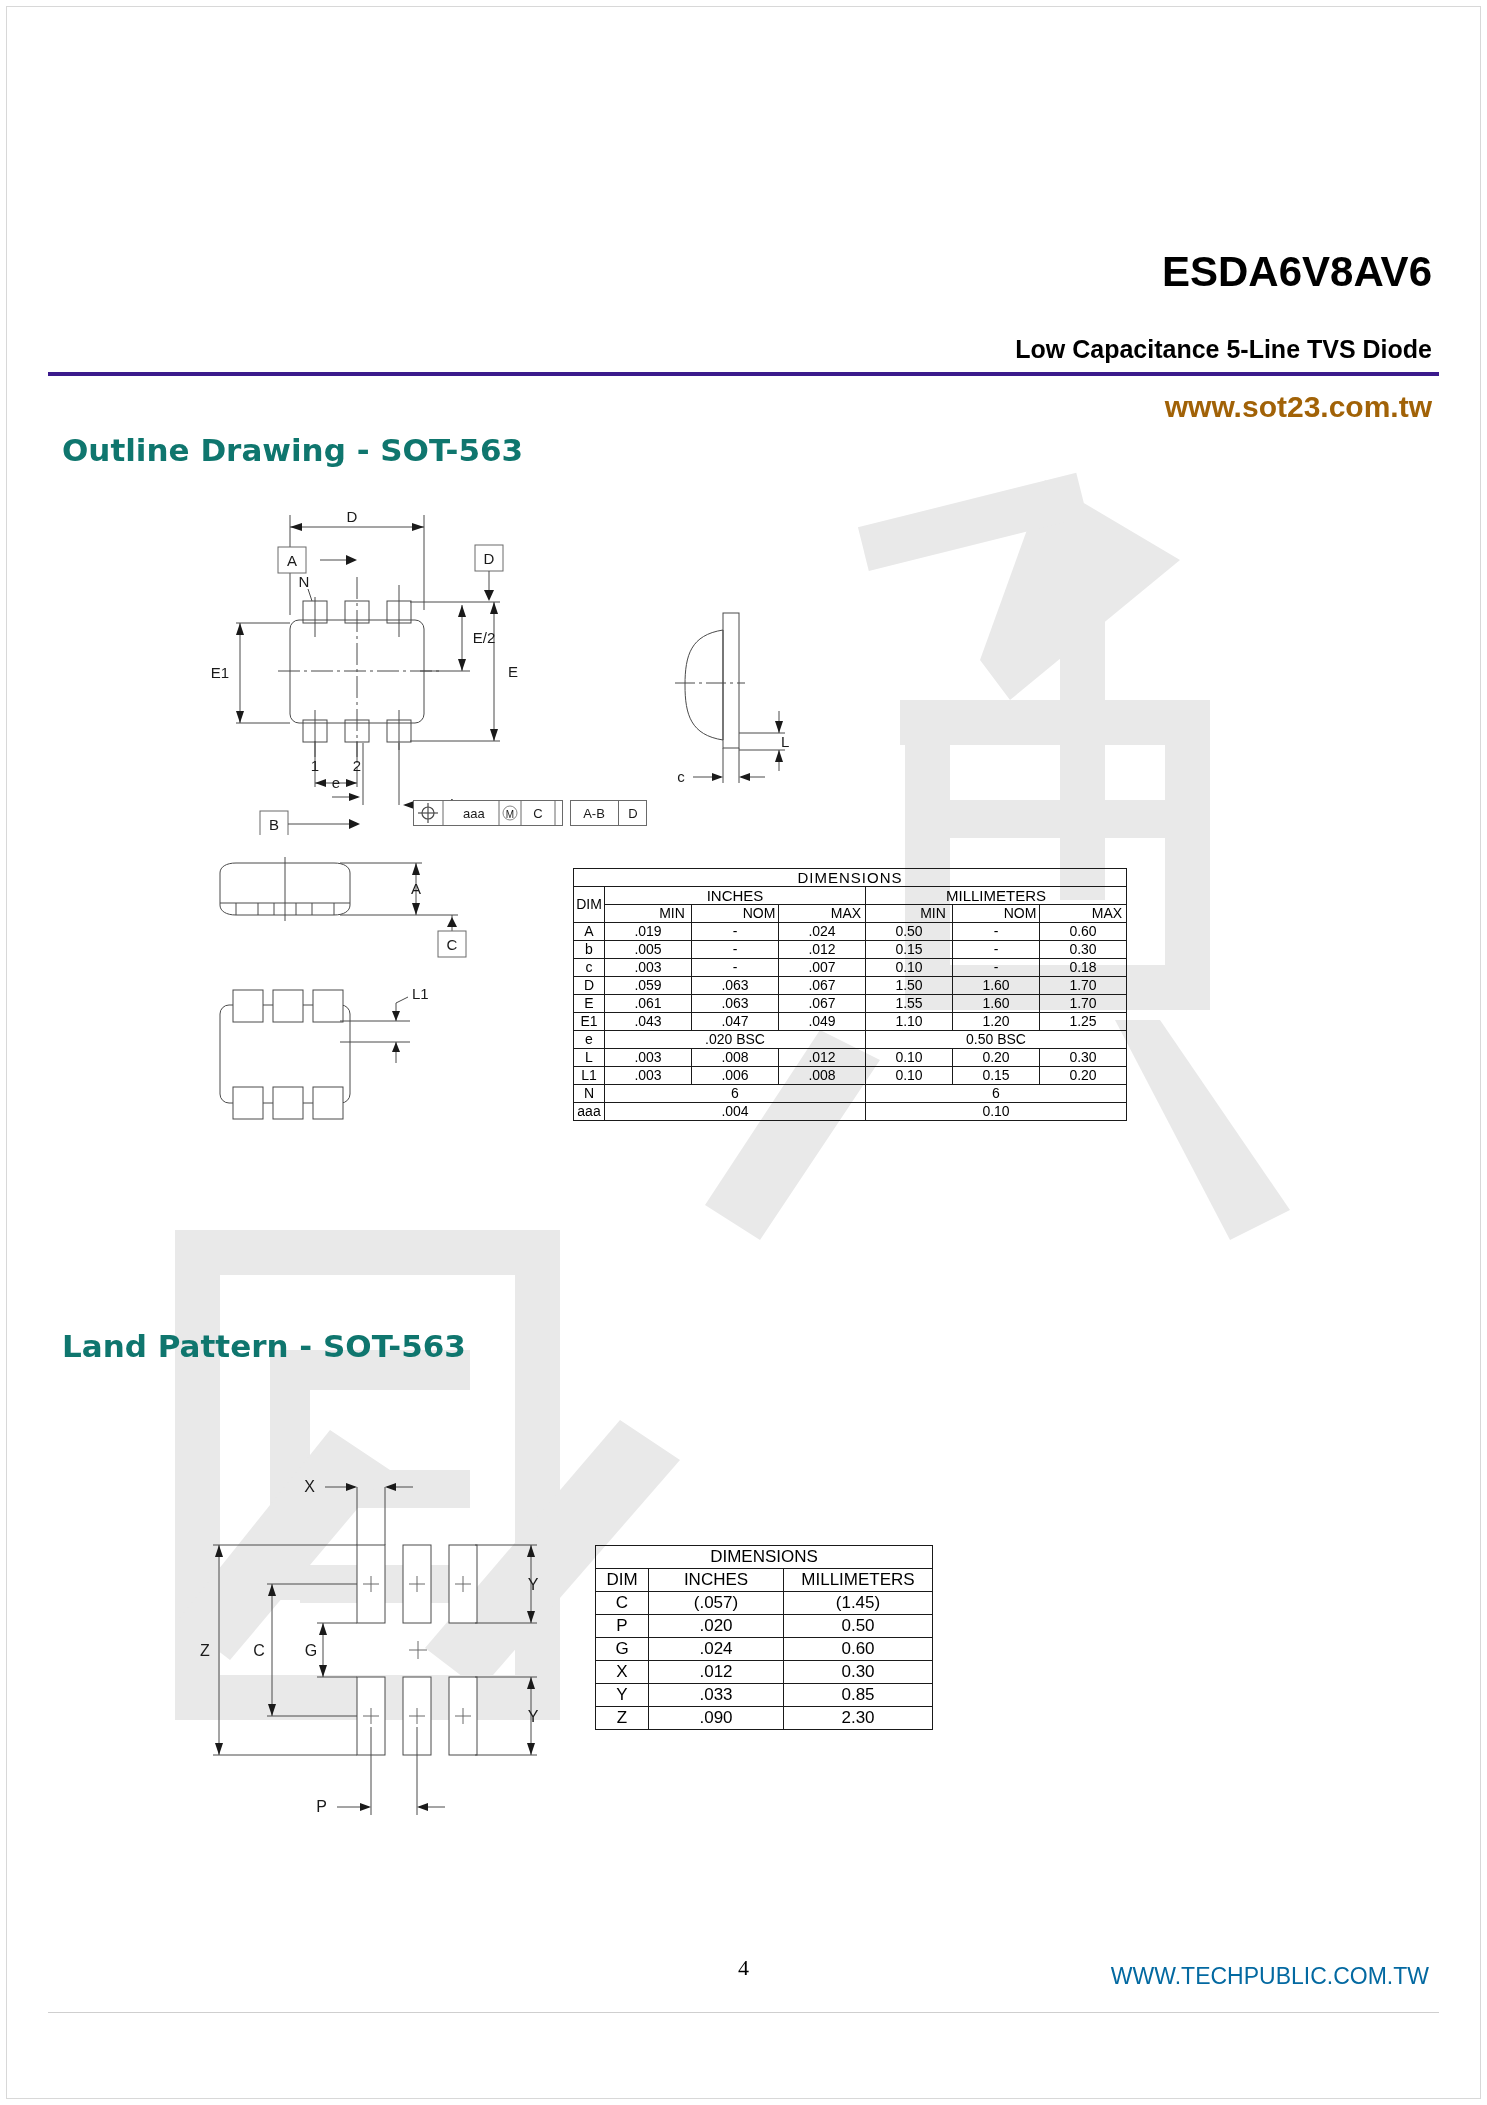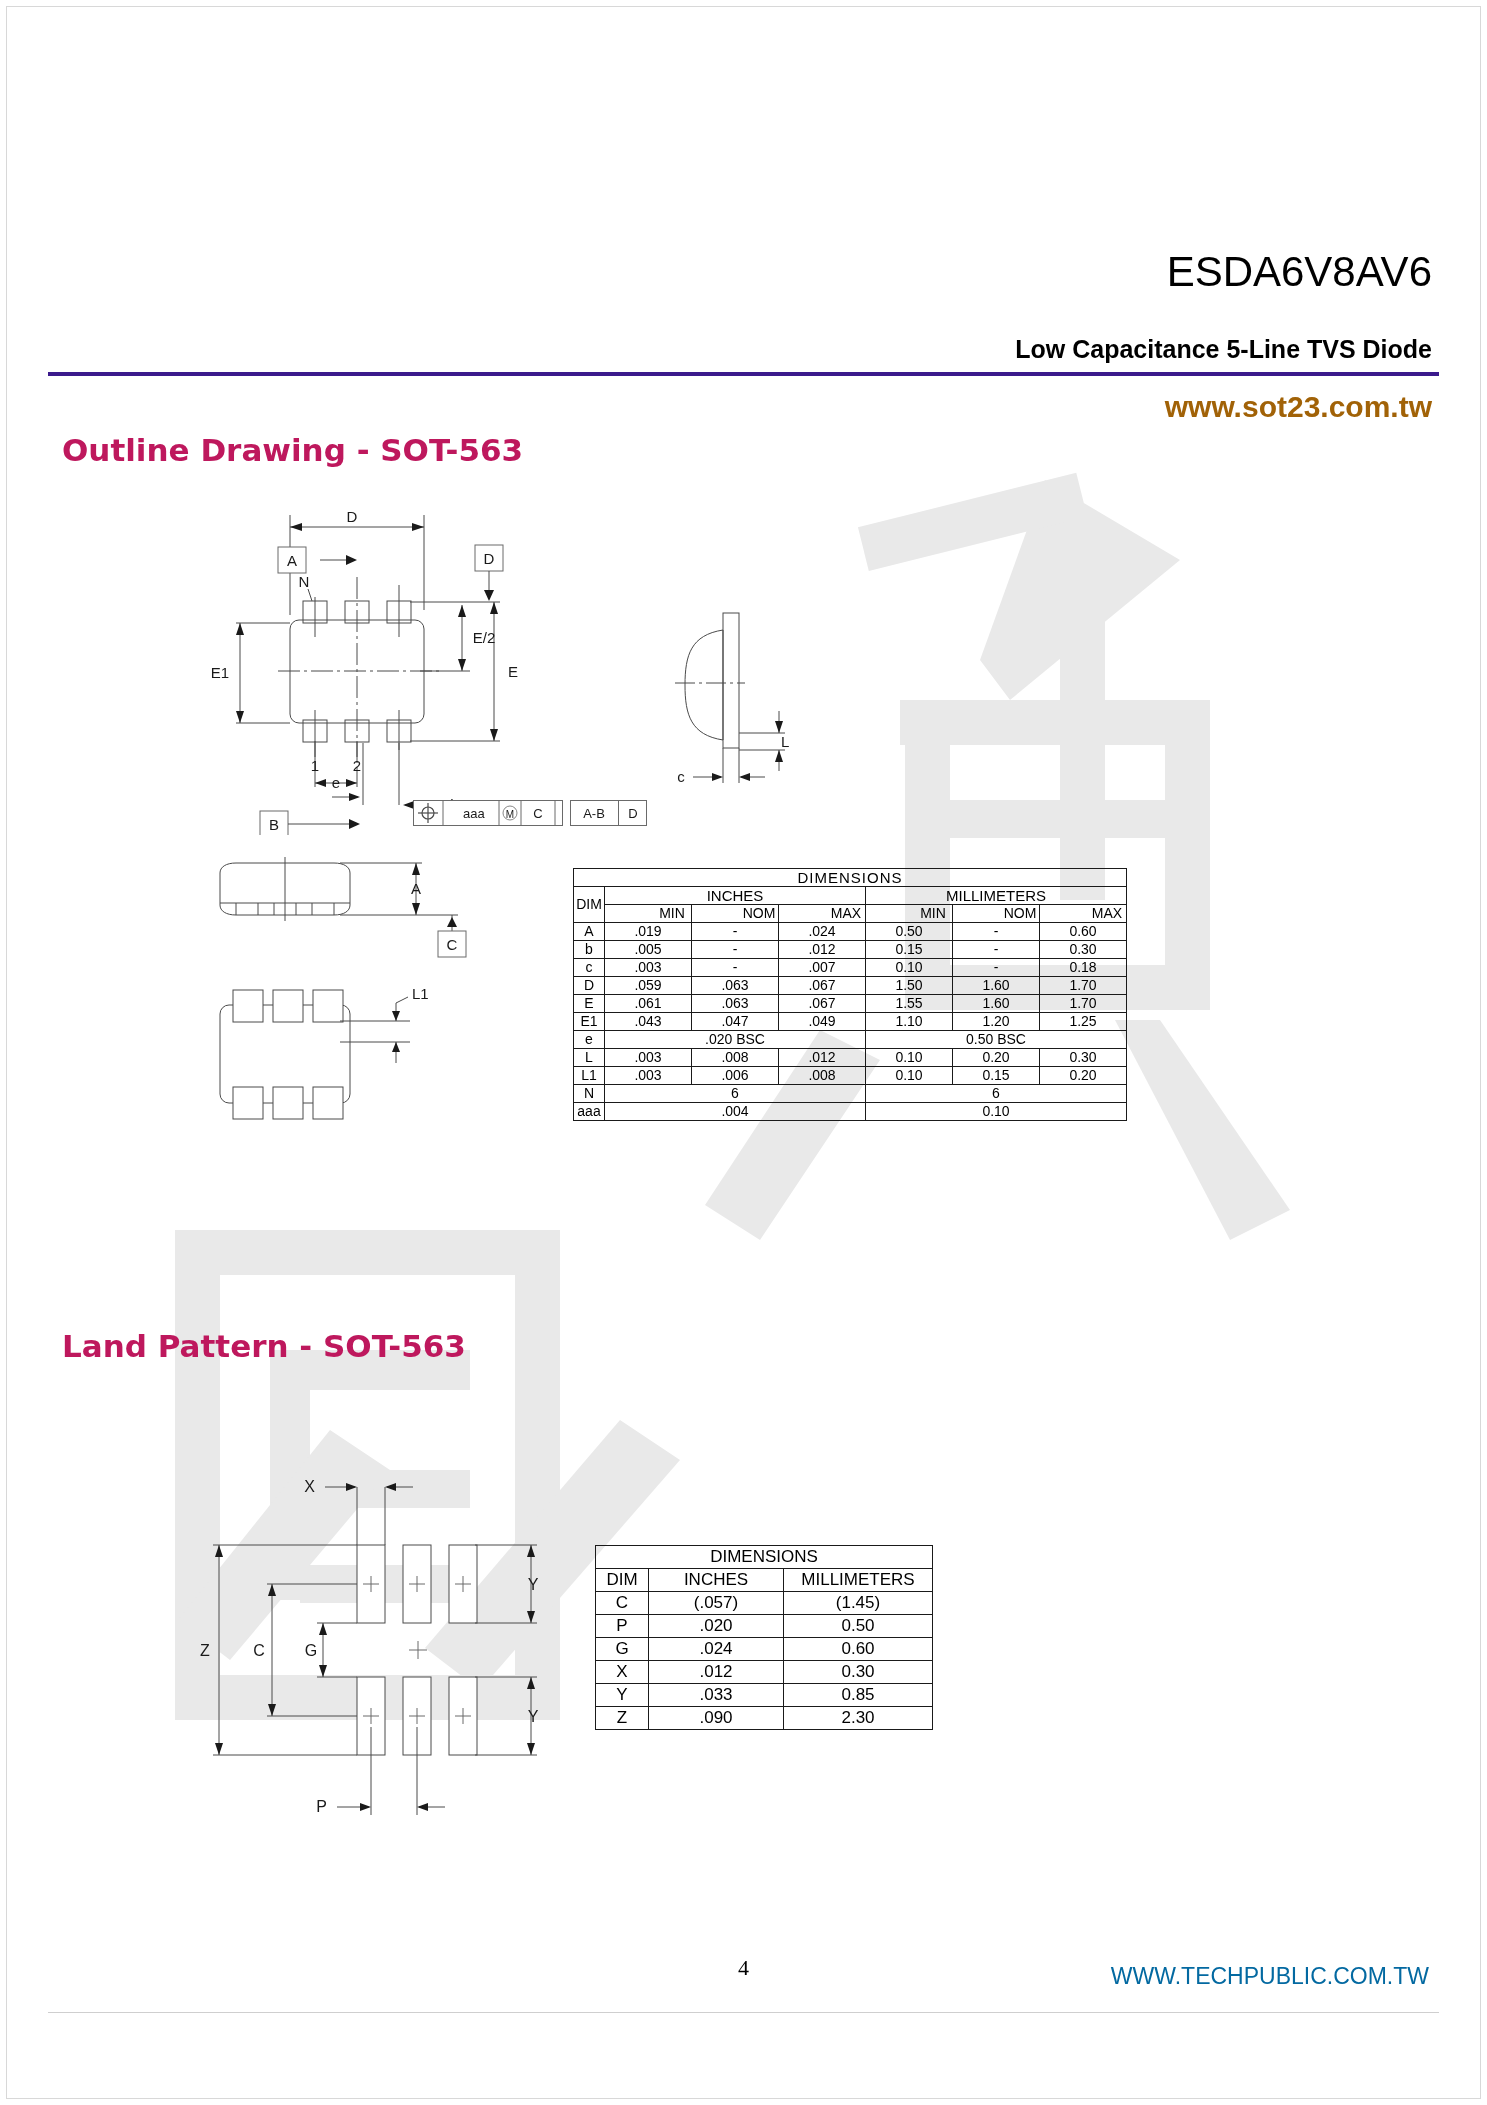--- a/index.html
+++ b/index.html
@@ -72,21 +72,21 @@
   .logo-cn .dash {
     font-weight: normal;
     letter-spacing: -2px;
   }
 
   .part-number {
     position: absolute;
     right: 55px;
     top: 248px;
     font-family: "Liberation Sans", sans-serif;
-    font-weight: normal;
+    font-weight: bold;
     font-size: 42px;
     color: #000;
     letter-spacing: 0px;
     z-index: 3;
   }
   .subtitle {
     position: absolute;
     right: 55px;
     top: 335px;
     font-family: "Liberation Sans", sans-serif;
@@ -114,21 +114,21 @@
     color: #a16207;
     z-index: 3;
   }
 
   
   .section-title {
     position: absolute;
     font-family: "DejaVu Sans", sans-serif;
     font-weight: bold;
     font-size: 31px;
-    color: #be185d;
+    color: #0f766e;
     letter-spacing: 0px;
     z-index: 3;
   }
   #title-outline { left: 62px; top: 432px; }
   #title-land    { left: 62px; top: 1328px; }
 
   
   .drawing {
     position: absolute;
     z-index: 2;

